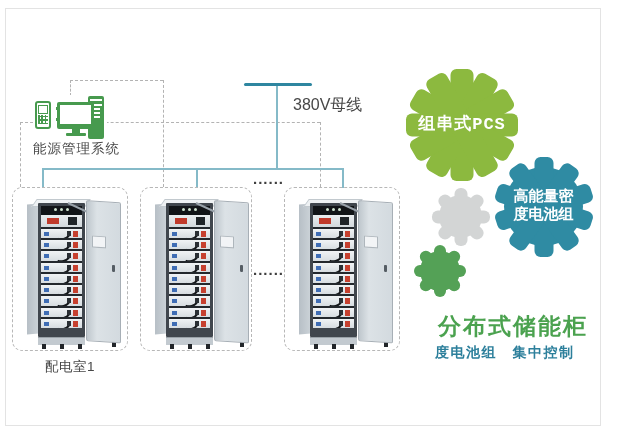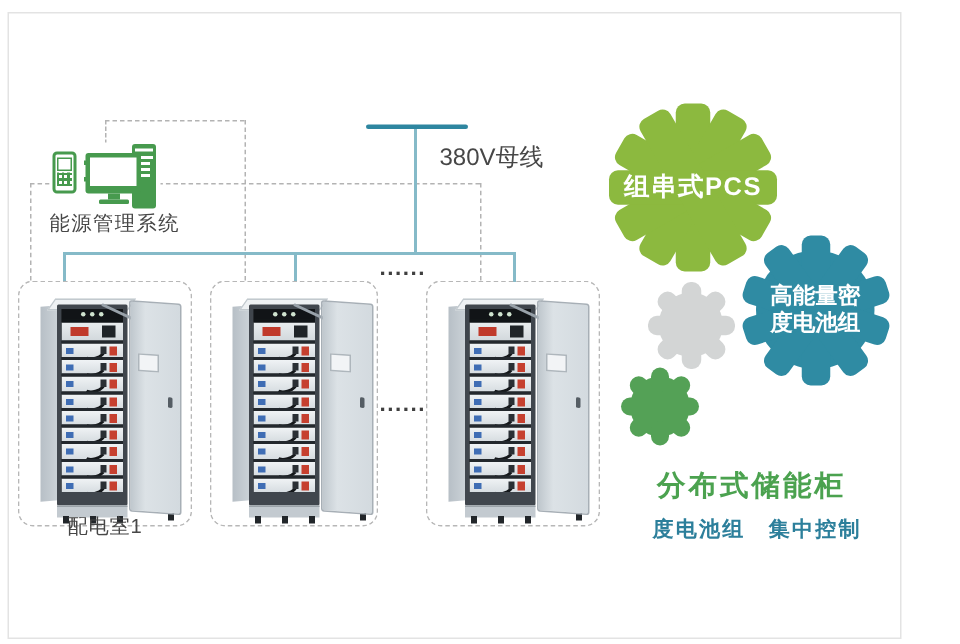--- a/index.html
+++ b/index.html
@@ -29,23 +29,23 @@
   .t-vent{width:8px;height:2px;background:#fff;margin:2px auto 0;}
   .monitor{position:absolute;left:24px;top:7px;width:37px;height:27px;background:var(--green);border-radius:2px;}
   .screen{position:absolute;left:3px;top:3px;right:3px;bottom:5px;background:#fff;}
   .stand{position:absolute;left:39px;top:34px;width:8px;height:4px;background:var(--green);}
   .standbase{position:absolute;left:33px;top:38px;width:20px;height:3px;background:var(--green);border-radius:1px;}
 
   
   .txt{position:absolute;color:var(--text-dark);}
   .ems-label{left:33px;top:140px;font-size:13.5px;letter-spacing:1px;}
   .bus-label{left:293px;top:95px;font-size:16px;}
-  .cablabel{top:342px;font-size:13.5px;text-align:center;letter-spacing:0.5px;}
+  .cablabel{top:358px;font-size:13.5px;text-align:center;letter-spacing:0.5px;}
   .dots{font-weight:bold;font-size:15px;letter-spacing:1px;color:#3f3f3f;}
-  .f-title{left:438px;top:311px;font-size:19px;font-weight:bold;letter-spacing:2px;color:var(--green-title);}
+  .f-title{left:438px;top:311px;font-size:23px;font-weight:bold;letter-spacing:2px;color:var(--green-title);}
   .f-sub{left:435px;top:344px;font-size:14px;font-weight:bold;letter-spacing:1.5px;color:var(--teal-text);}
 
   
   .cabbox{position:absolute;top:187px;height:164px;border:1px dashed #b7b7b7;border-radius:10px;box-sizing:border-box;}
 
   
   .cabinet{position:absolute;left:13px;top:9px;width:94px;height:148px;}
   .c-side{position:absolute;left:1px;top:7px;width:12px;height:130px;
           background:linear-gradient(90deg,#b7bfc6,#ccd3d8);transform:skewY(-5deg);}
   .c-top{position:absolute;left:8px;top:2px;width:52px;height:6px;background:#eef1f3;
@@ -68,21 +68,21 @@
   .c-base{position:absolute;left:12px;bottom:0;width:47px;height:7px;background:#c3cad0;border-top:1px solid #9aa2a8;}
   .c-foot{position:absolute;bottom:-4px;width:4px;height:5px;background:#22262a;}
   .door{position:absolute;left:60px;top:3px;width:33px;height:139px;transform:skewY(4deg);transform-origin:left top;
         background:linear-gradient(90deg,#bfc7cd,#dce2e6 30%,#d3dadf);border:1px solid #a7afb6;border-radius:2px;}
   .d-box{position:absolute;left:5px;top:34px;width:12px;height:10px;background:#f2f4f6;border:1px solid #aeb6bc;}
   .d-lock{position:absolute;right:5px;top:62px;width:3px;height:7px;background:#555d64;border-radius:1px;}
   .c-stay{position:absolute;left:42px;top:5px;width:40px;height:2px;background:#99a2aa;
           transform:rotate(25deg);transform-origin:left center;}
 
   
-  .gear{position:absolute;border-radius:50%;background:var(--c);}
+  .gear{position:absolute;border-radius:50%;background:var(--c);font-family:Liberation Mono, monospace;}
   .tooth{position:absolute;left:50%;top:50%;width:var(--bw);height:var(--bl);background:var(--c);border-radius:6px;}
   .gear-text{position:absolute;inset:0;display:flex;flex-direction:column;align-items:center;justify-content:center;
              z-index:1;color:#fff;font-weight:bold;line-height:1.2;white-space:nowrap;}
   .gear-lime {left:419px;top:82px;width:86px;height:86px;--bw:23px;--bl:112px;z-index:2;}
   .gear-lime .gear-text{font-size:17px;letter-spacing:1px;}
   .gear-tealg{left:504px;top:167px;width:79px;height:79px;--bw:19px;--bl:100px;z-index:4;text-align:right;}
   .gear-tealg .gear-text{font-size:15px;}
   .gear-gray {left:439px;top:195px;width:43px;height:43px;--bw:13px;--bl:58px;z-index:1;}
   .gear-grsm {left:420px;top:251px;width:40px;height:40px;--bw:12px;--bl:52px;z-index:1;}
 </style>

